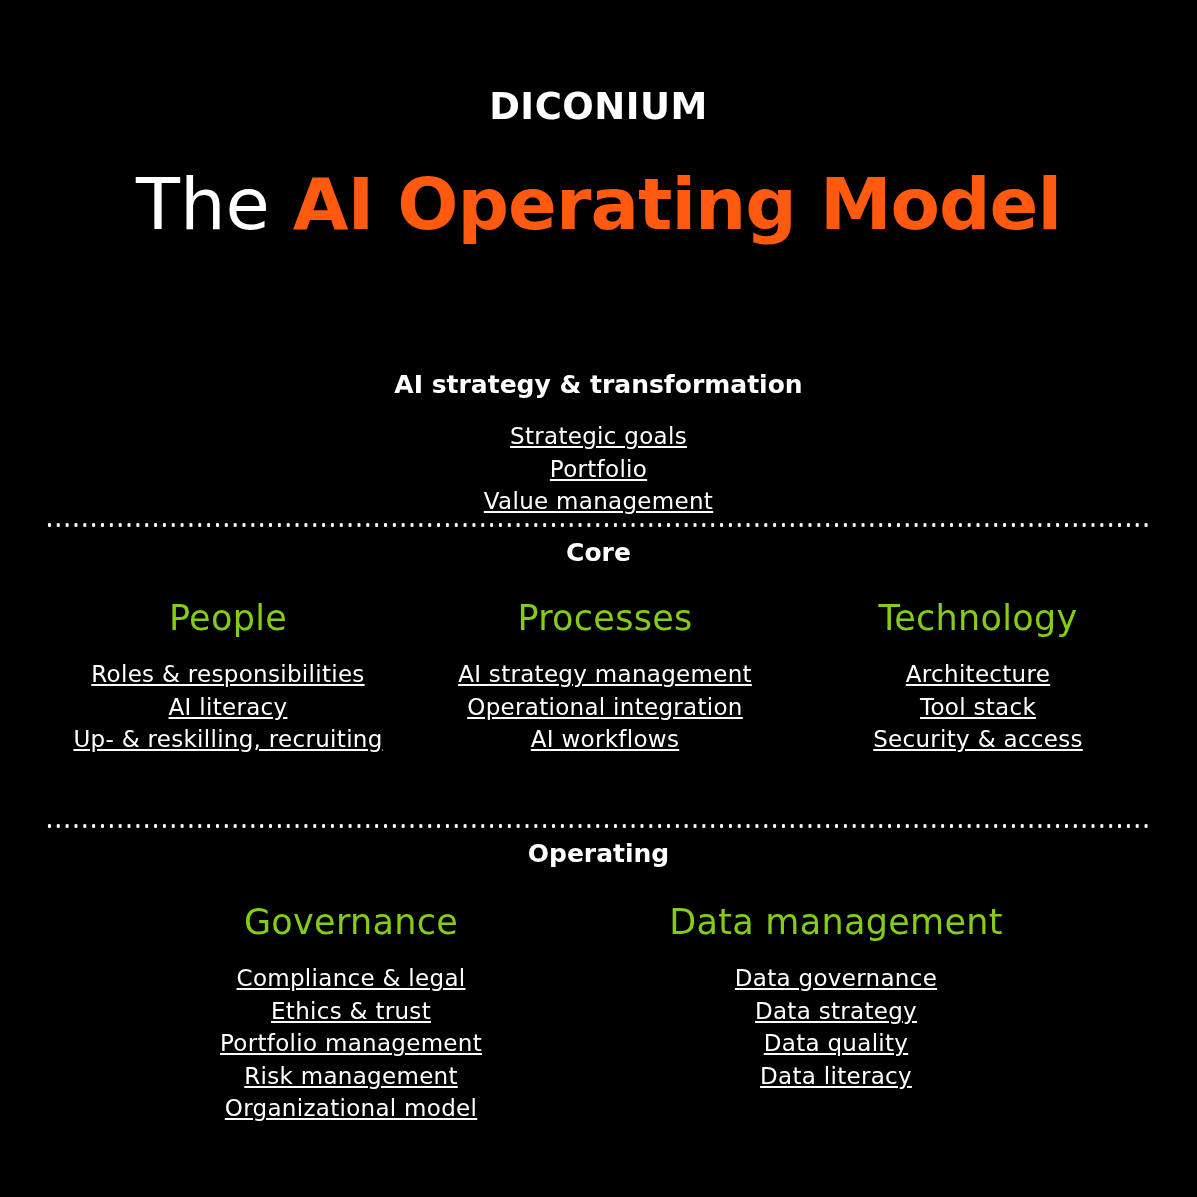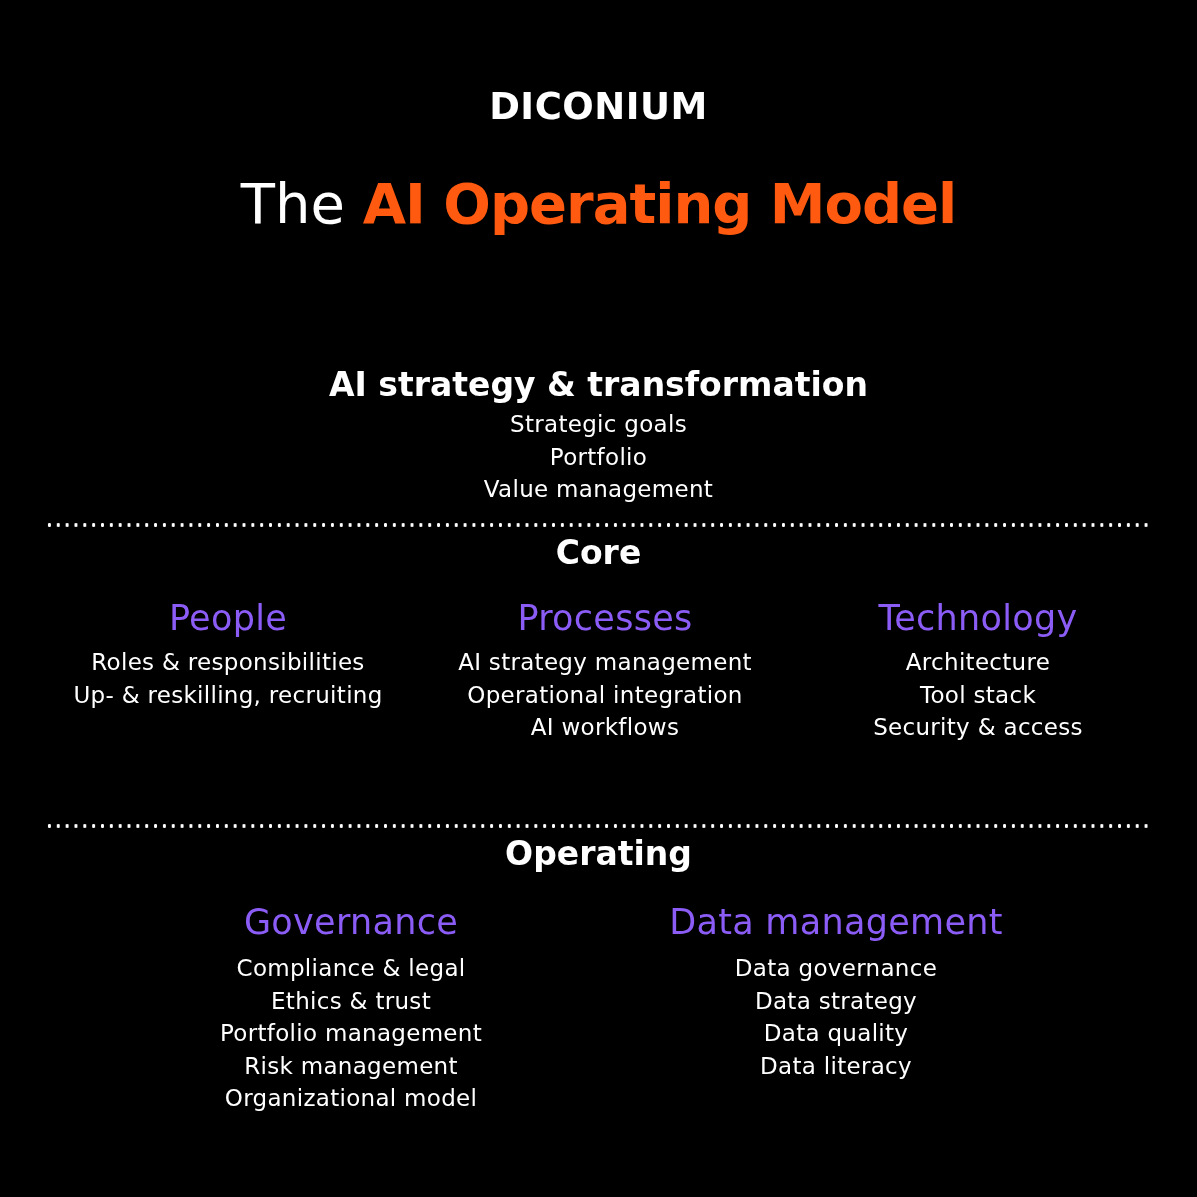--- a/index.html
+++ b/index.html
@@ -23,21 +23,21 @@
       font-family: "DejaVu Sans", sans-serif;
       font-weight: bold;
       font-size: 37px;
       letter-spacing: 0.5px;
       color: #ffffff;
       margin-top: 35px;
     }
 
     .title {
       top: 162px;
-      font-size: 56px;
+      font-size: 72px;
       line-height: 84px;
       white-space: nowrap;
     }
     .title .plain {
       font-family: "DejaVu Sans", sans-serif;
       font-weight: normal;
       color: #ffffff;
       letter-spacing: 0px;
     }
     .title .accent {
@@ -46,28 +46,29 @@
       color: #FF5A0F;
       letter-spacing: -1px;
     }
 
     .strategy-block {
       top: 366px;
     }
     .section-heading {
       font-family: "DejaVu Sans", sans-serif;
       font-weight: bold;
-      font-size: 33px;
+      font-size: 25px;
       line-height: 38px;
       color: #ffffff;
     }
     .item-list {
       list-style: none;
-      margin: 4px;
+      margin: 16px;
       padding: 0;
+      text-decoration: underline;
     }
     .item-list li {
       font-family: "DejaVu Sans", sans-serif;
       font-size: 23px;
       line-height: 32.5px;
       color: #ffffff;
       letter-spacing: 0.3px;
     }
 
     .divider {
@@ -85,21 +86,21 @@
     .layer-label-foundation { top: 835px; }
 
     .column {
       text-align: center;
     }
     .col-heading {
       font-family: "DejaVu Sans", sans-serif;
       font-weight: normal;
       font-size: 35px;
       line-height: 48px;
-      color: #8b5cf6;
+      color: #84cc16;
       margin-bottom: 2px;
       letter-spacing: 0.3px;
     }
 
     .core-col { top: 594px; }
     .col-people { left: 28px; width: 400px; }
     .col-processes { left: 405px; width: 400px; }
     .col-technology { left: 778px; width: 400px; }
 
     .foundation-col { top: 898px; }
@@ -127,20 +128,21 @@
 </div>
 
 <div class="abs divider divider-1"></div>
 
 <div class="abs center-x section-heading layer-label-core">Core</div>
 
 <div class="abs column core-col col-people">
   <div class="col-heading">People</div>
   <ul class="item-list">
     <li>Roles &amp; responsibilities</li>
+    <li>AI literacy</li>
     <li>Up- &amp; reskilling, recruiting</li>
   </ul>
 </div>
 
 <div class="abs column core-col col-processes">
   <div class="col-heading">Processes</div>
   <ul class="item-list">
     <li>AI strategy management</li>
     <li>Operational integration</li>
     <li>AI workflows</li>

